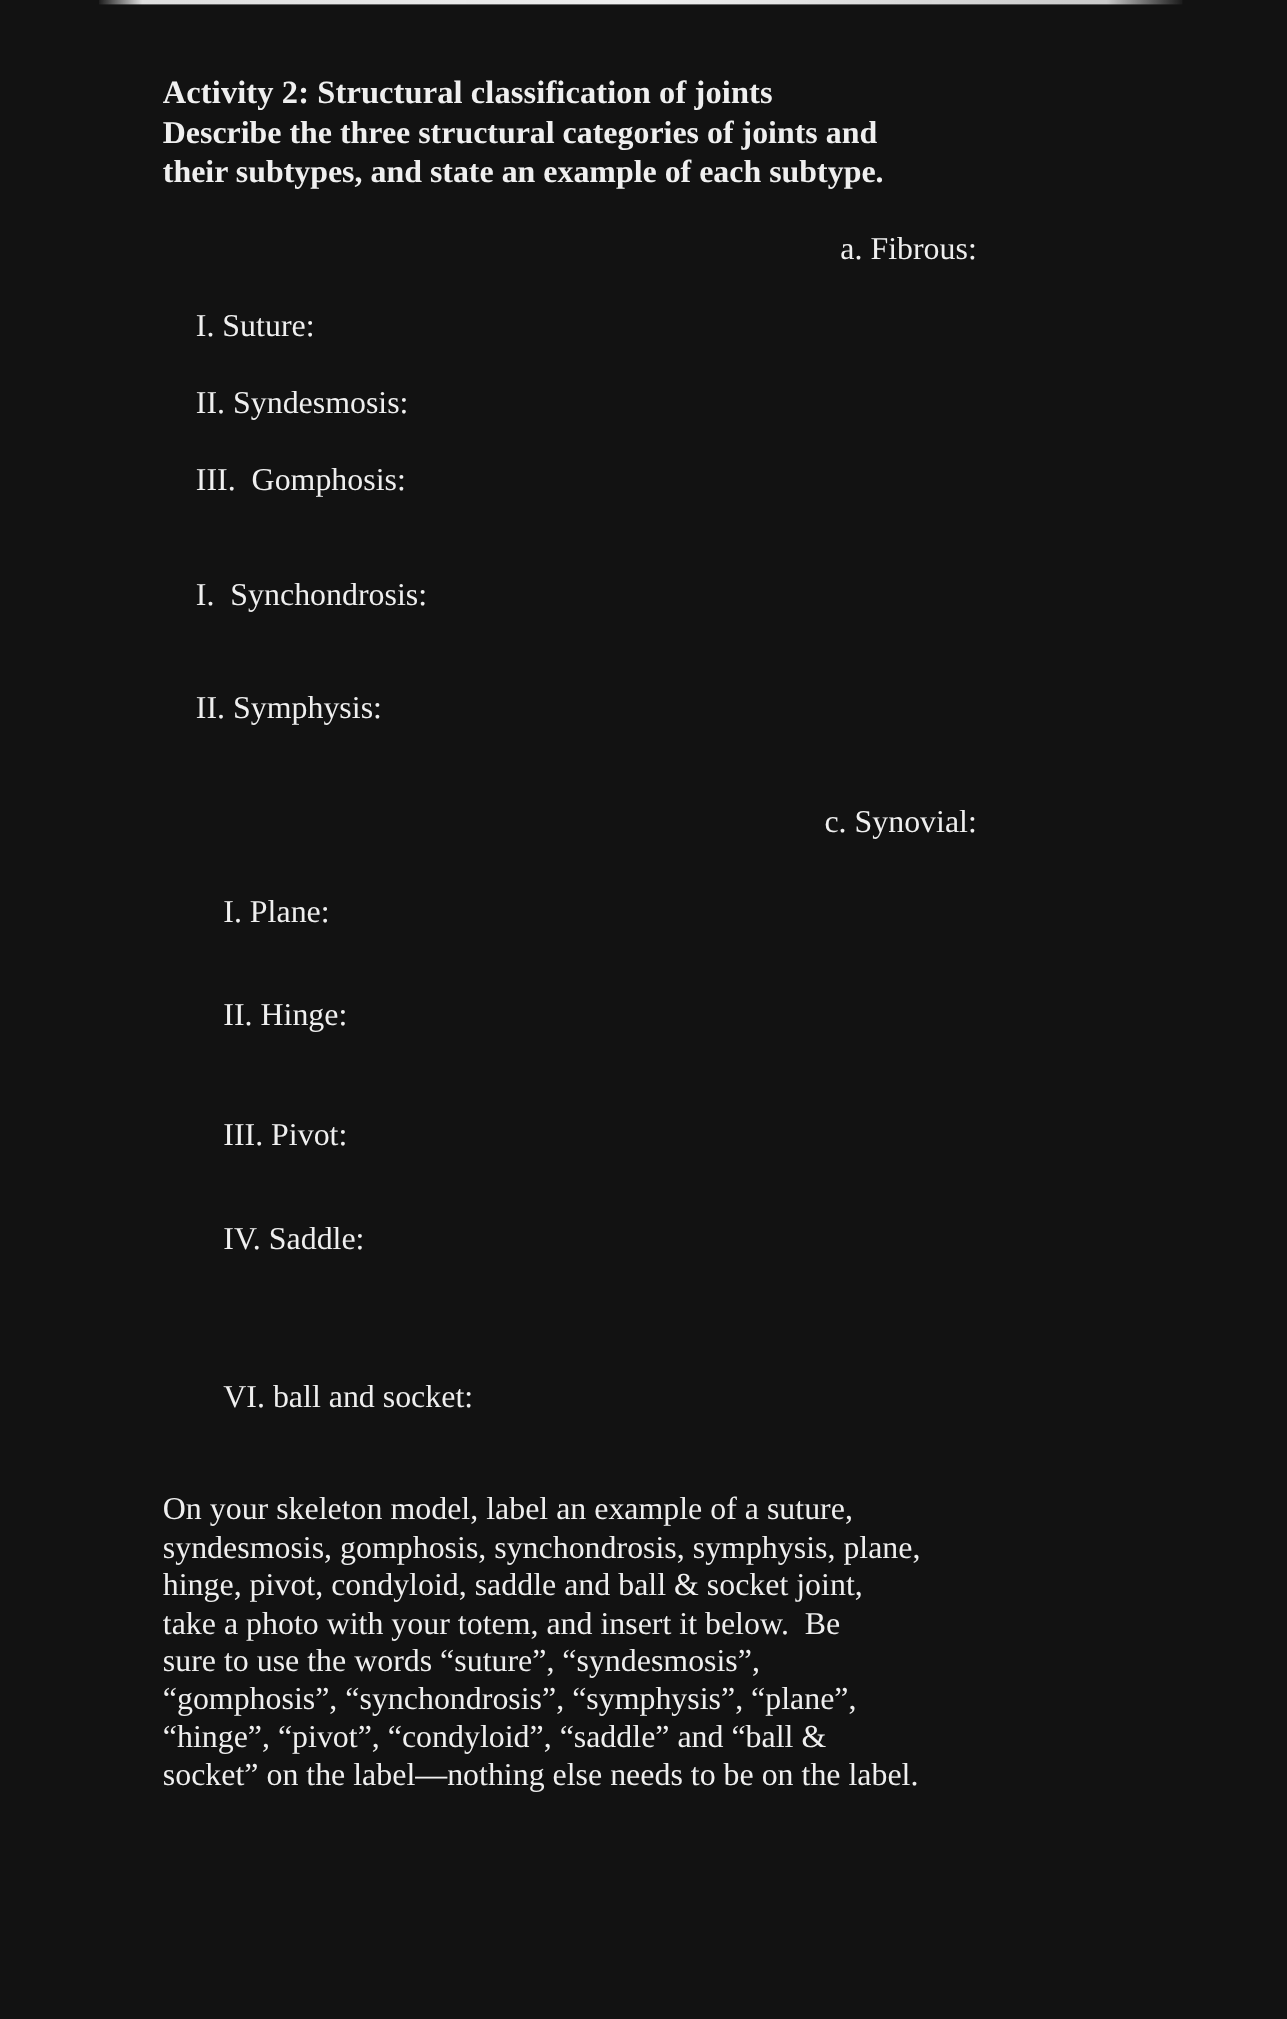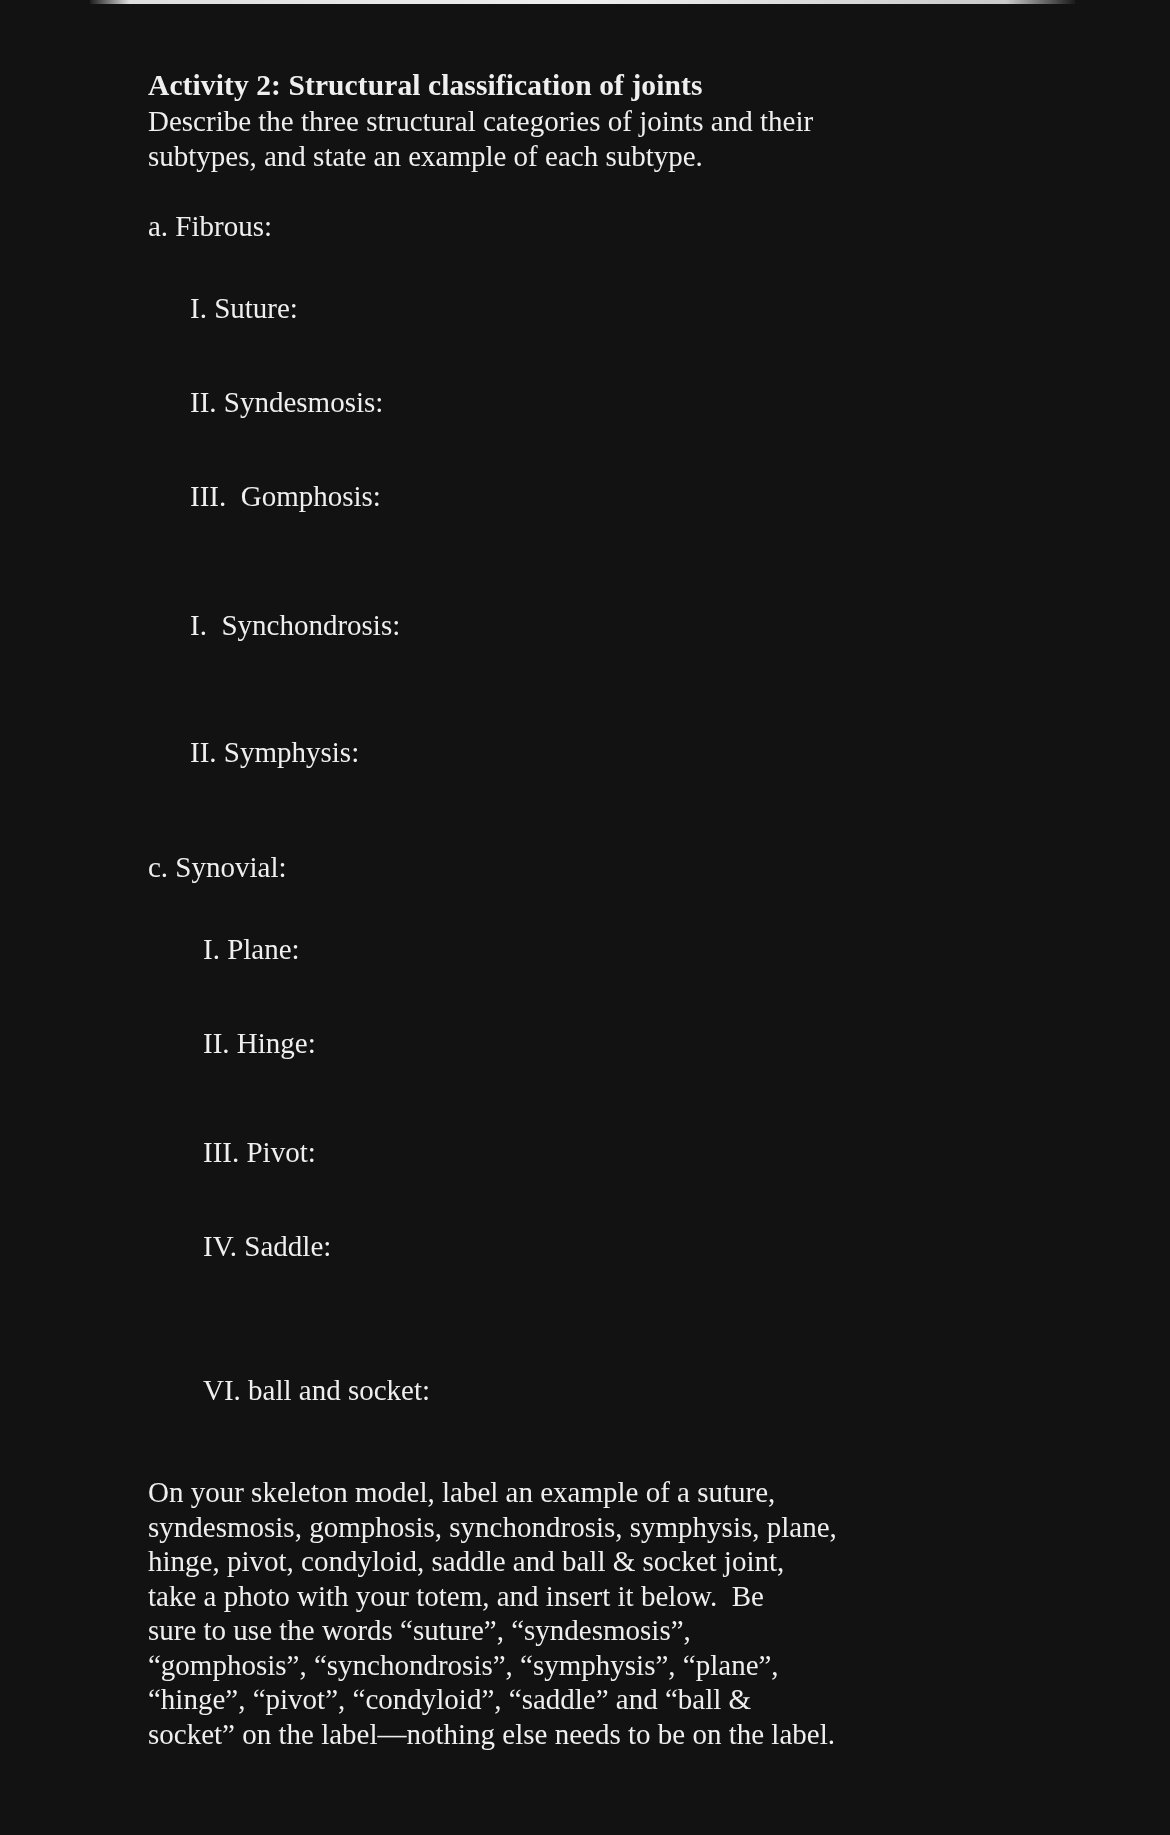--- a/index.html
+++ b/index.html
@@ -55,38 +55,40 @@
     letter-spacing: 0.1px;
     margin: 0 0 1px 0;
     white-space: pre;
   }
 
   .intro {
     font-size: 29px;
     line-height: 35px;
     margin: 0;
     width: 700px;
+    font-weight: bold;
   }
 
   .spacer-full { height: 35px; }
   .spacer-half { height: 34px; }
   .spacer-gap  { height: 68px; }
 
   .lvl1 {
     font-size: 29px;
     line-height: 35px;
     margin: 0;
     padding-left: 0px;
     white-space: pre;
+    text-align: right;
   }
 
   .lvl2 {
     font-size: 29px;
     line-height: 35px;
-    margin: 12px;
+    margin: 0;
     padding-left: 30px;
     white-space: pre;
     font-family: Liberation Serif, serif;
   }
 
   .lvl2b {
     font-size: 29px;
     line-height: 35px;
     margin: 12px;
     padding-left: 43px;

